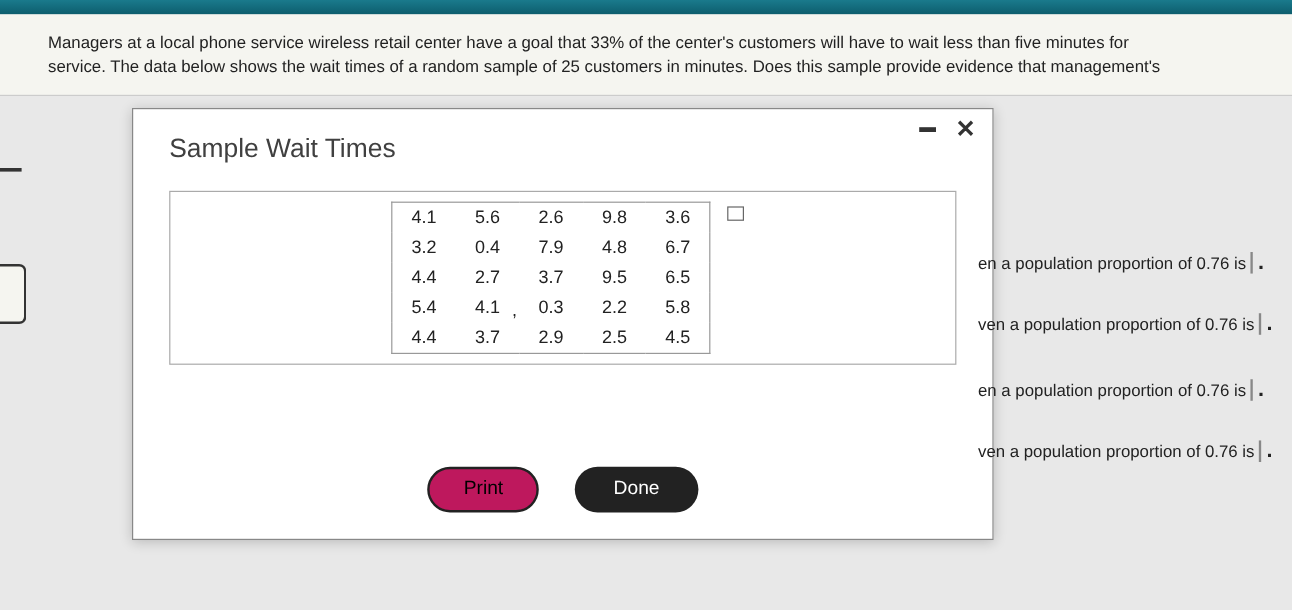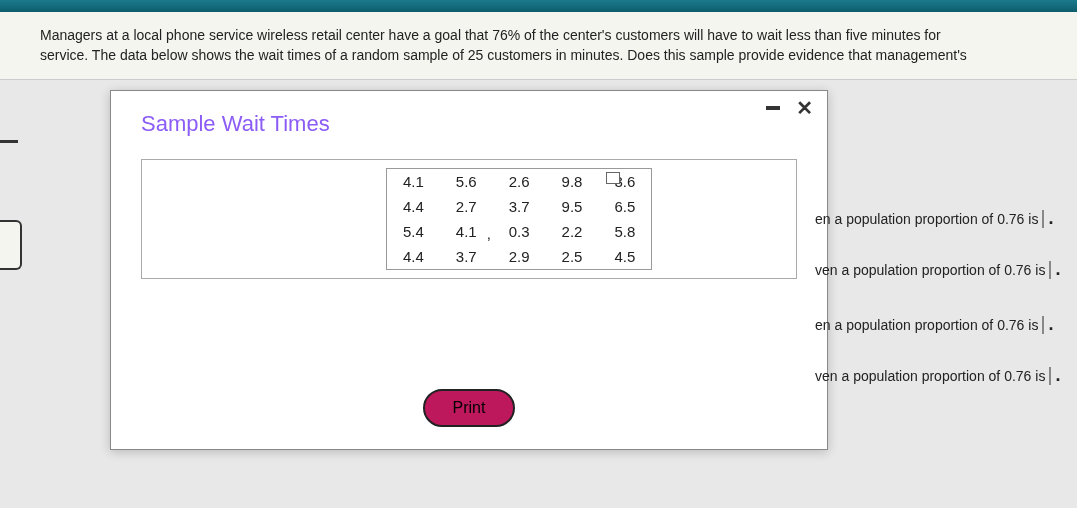--- a/index.html
+++ b/index.html
@@ -60,21 +60,21 @@
       top: 10px;
       width: 718px;
       height: 360px;
       background: #fff;
       border: 1px solid #888;
       box-shadow: 0 2px 10px rgba(0,0,0,0.2);
       padding: 20px 30px;
     }
     .modal-title {
       font-size: 22px;
-      color: #8b5cf6;
+      color: #404040;
       margin-bottom: 22px;
     }
     .window-controls {
       position: absolute;
       right: 14px;
       top: 10px;
       display: flex;
       gap: 16px;
       align-items: center;
     }
@@ -98,21 +98,21 @@
       background: #fff;
     }
     .data-table td {
       padding: 4px 16px;
       font-size: 15px;
       color: #222;
       text-align: left;
     }
     .table-wrap {
       border: 1px solid #aaa;
-      padding: 8px 20px 8px 104px;
+      padding: 8px 20px 8px 44px;
       margin-top: 8px;
       position: relative;
     }
     .copy-icon {
       position: absolute;
       right: 176px;
       top: 12px;
       width: 14px;
       height: 12px;
       border: 1px solid #666;
@@ -182,21 +182,21 @@
       font-size: 18px;
       font-weight: bold;
     }
   </style>
 </head>
 <body>
 
 <div class="topbar"></div>
 
 <div class="question-area">
-  <span class="line">Managers at a local phone service wireless retail center have a goal that 76% of the center's customers will have to wait less than five minutes for</span>
+  <span class="line">Managers at a local phone service wireless retail center have a goal that 33% of the center's customers will have to wait less than five minutes for</span>
   <span class="line">service. The data below shows the wait times of a random sample of 25 customers in minutes. Does this sample provide evidence that management's</span>
 </div>
 
 <div class="content-area">
   <div class="dash"></div>
   <div class="left-edge"></div>
 
   <div class="modal">
     <div class="window-controls">
       <div class="min-icon"></div>
@@ -209,20 +209,27 @@
       <table class="data-table">
         <tbody>
             <tr>
           <td>4.1</td>
           <td>5.6</td>
           <td>2.6</td>
           <td>9.8</td>
           <td>3.6</td>
         </tr>
         <tr>
+          <td>3.2</td>
+          <td>0.4</td>
+          <td>7.9</td>
+          <td>4.8</td>
+          <td>6.7</td>
+        </tr>
+        <tr>
           <td>4.4</td>
           <td>2.7</td>
           <td>3.7</td>
           <td>9.5</td>
           <td>6.5</td>
         </tr>
         <tr>
           <td>5.4</td>
           <td>4.1</td>
           <td style="position:relative"><span style="position:absolute;left:-6px;top:6px">,</span><span>0.3</span></td>
@@ -235,20 +242,21 @@
           <td>2.9</td>
           <td>2.5</td>
           <td>4.5</td>
         </tr>
       </tbody>
         </table>
     </div>
 
     <div class="modal-buttons">
       <button class="btn-print">Print</button>
+      <button class="btn-done">Done</button>
     </div>
   </div>
 
   <div class="answer-fragments">
     <div class="answer-line">
       <span>en a population proportion of 0.76 is</span>
       <span class="answer-box"></span>
       <span class="big-period">.</span>
     </div>
     <div class="answer-line" style="margin-bottom:34px">

